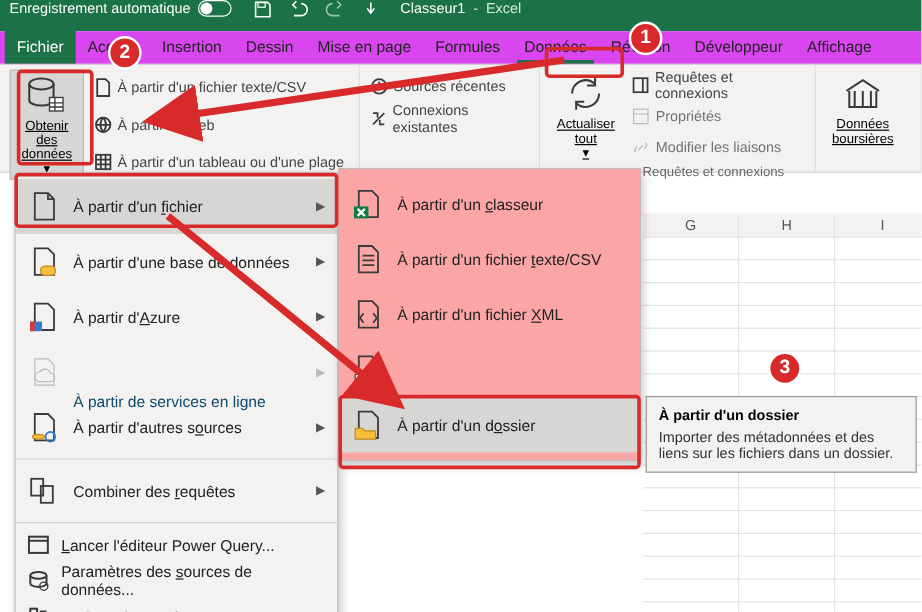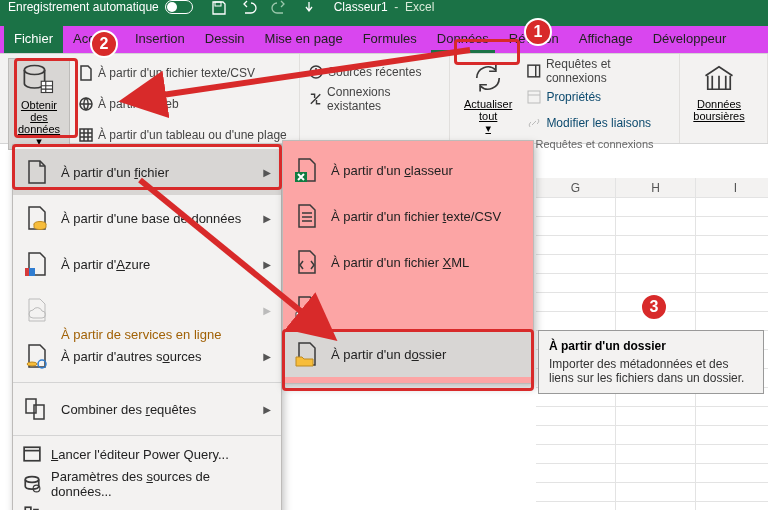--- a/index.html
+++ b/index.html
@@ -22,39 +22,39 @@
 
   .ribbon { height: 90px; background: #f3f2f1; border-bottom: 1px solid #d4d4d4; display: flex; }
   .group { border-right: 1px solid #e1dfdd; padding: 4px 8px 2px 8px; display: flex; flex-direction: column; position: relative; }
   .group-inner { display: flex; gap: 8px; flex: 1; }
   .group-label { text-align: center; font-size: 11px; color: #666; padding-top: 2px; }
   .btn-large { width: 62px; display: flex; flex-direction: column; align-items: center; text-align:center; font-size: 11px; line-height: 12px; cursor: pointer; padding: 2px; text-decoration: underline; }
   .btn-large .icon-box { width: 36px; height: 36px; display:flex; align-items:center; justify-content:center; margin-bottom: 2px; }
   .btn-large.pressed { background: #d8d6d4; border: 1px solid #bdbbb9; }
   .ribbon-row { display: flex; align-items: center; gap: 4px; font-size: 12px; color: #444; height: 20px; cursor:pointer; }
   .ribbon-row .ricon { width: 16px; height: 16px; }
-  .ribbon-row.disabled { color: #0c4a6e; }
+  .ribbon-row.disabled { color: #737373; }
   .stacked { display: flex; flex-direction: column; justify-content: space-around; }
 
   .worksheet { position: absolute; top: 178px; left: 0; right: 0; bottom: 0; }
   .colheaders { height: 20px; display: flex; margin-left: 28px; }
   .colh { flex: 0 0 80px; text-align: center; font-size: 12px; color: #555; border-right: 1px solid #e3e3e3; border-bottom: 1px solid #e3e3e3; background: #f3f2f1; line-height: 20px; }
   .rows { position: absolute; top: 20px; left: 0; right: 0; bottom: 0; }
   .row { height: 19px; display: flex; }
   .cell { flex: 0 0 80px; border-right: 1px solid #e3e3e3; border-bottom: 1px solid #e3e3e3; }
 
   .menu1 { position: absolute; top: 144px; left: 12px; width: 270px; background: #f3f2f1; border: 1px solid #bdbbb9; box-shadow: 2px 4px 8px rgba(0,0,0,.25); padding: 4px 0; z-index: 20; }
   .menu2 { position: absolute; top: 140px; left: 282px; width: 252px; background: #fca5a5; border: 1px solid #bdbbb9; box-shadow: 2px 4px 8px rgba(0,0,0,.25); padding: 6px 0; z-index: 20; }
   .mitem { height: 46px; display: flex; align-items: center; padding: 0 10px; cursor: pointer; position: relative; }
   .mitem .micon { width: 28px; height: 28px; margin-right: 10px; flex: none; }
   .mitem .mlabel { flex: 1; font-size: 13px; color: #222; }
   .mitem .mlabel .ul { text-decoration: underline; }
   .mitem .arrow { font-size: 10px; color: #555; }
   .mitem.hover { background: #d8d6d4; }
-  .mitem.disabled .mlabel { color: #a16207; margin-top: 48px; }
+  .mitem.disabled .mlabel { color: #0c4a6e; margin-top: 48px; }
   .mitem.slim { height: 30px; }
   .msep { height: 1px; background: #d4d4d4; margin: 3px 0; }
 
   .tooltip { position: absolute; top: 330px; left: 538px; width: 226px; background: #f3f2f1; border: 1px solid #999; padding: 8px 10px; font-size: 12px; color: #333; z-index: 25; }
   .tooltip .tt-title { font-weight: 600; margin-bottom: 4px; color: #000; }
 
   
   .ann-box { position: absolute; border: 3px solid #d82a2a; border-radius: 4px; z-index: 30; pointer-events: none; }
   .ann-circle { position: absolute; width: 28px; height: 28px; background: #d82a2a; border: 2px solid #fff; border-radius: 50%; color: #fff; font-weight: 700; font-size: 16px; display: flex; align-items: center; justify-content: center; z-index: 35; }
   .ann-arrow { position: absolute; z-index: 32; pointer-events: none; }
@@ -93,22 +93,22 @@
 
 <div class="tabstrip">
   <div class="tab file">Fichier</div>
   <div class="tab">Accueil</div>
   <div class="tab">Insertion</div>
   <div class="tab">Dessin</div>
   <div class="tab">Mise en page</div>
   <div class="tab">Formules</div>
   <div class="tab active">Données</div>
   <div class="tab">Révision</div>
+  <div class="tab">Développeur</div>
   <div class="tab">Affichage</div>
-  <div class="tab">Développeur</div>
 </div>
 
 <div class="ribbon">
   <div class="group" style="width:300px">
     <div class="group-inner">
       <div class="btn-large pressed">
         <div class="icon-box">
           <svg viewBox="0 0 32 32">
               <ellipse cx="12" cy="8" rx="9" ry="4" class="p1"></ellipse>
               <path d="M3 8v12c0 2.2 4 4 9 4s9-1.8 9-4V8" class="p1"></path>

